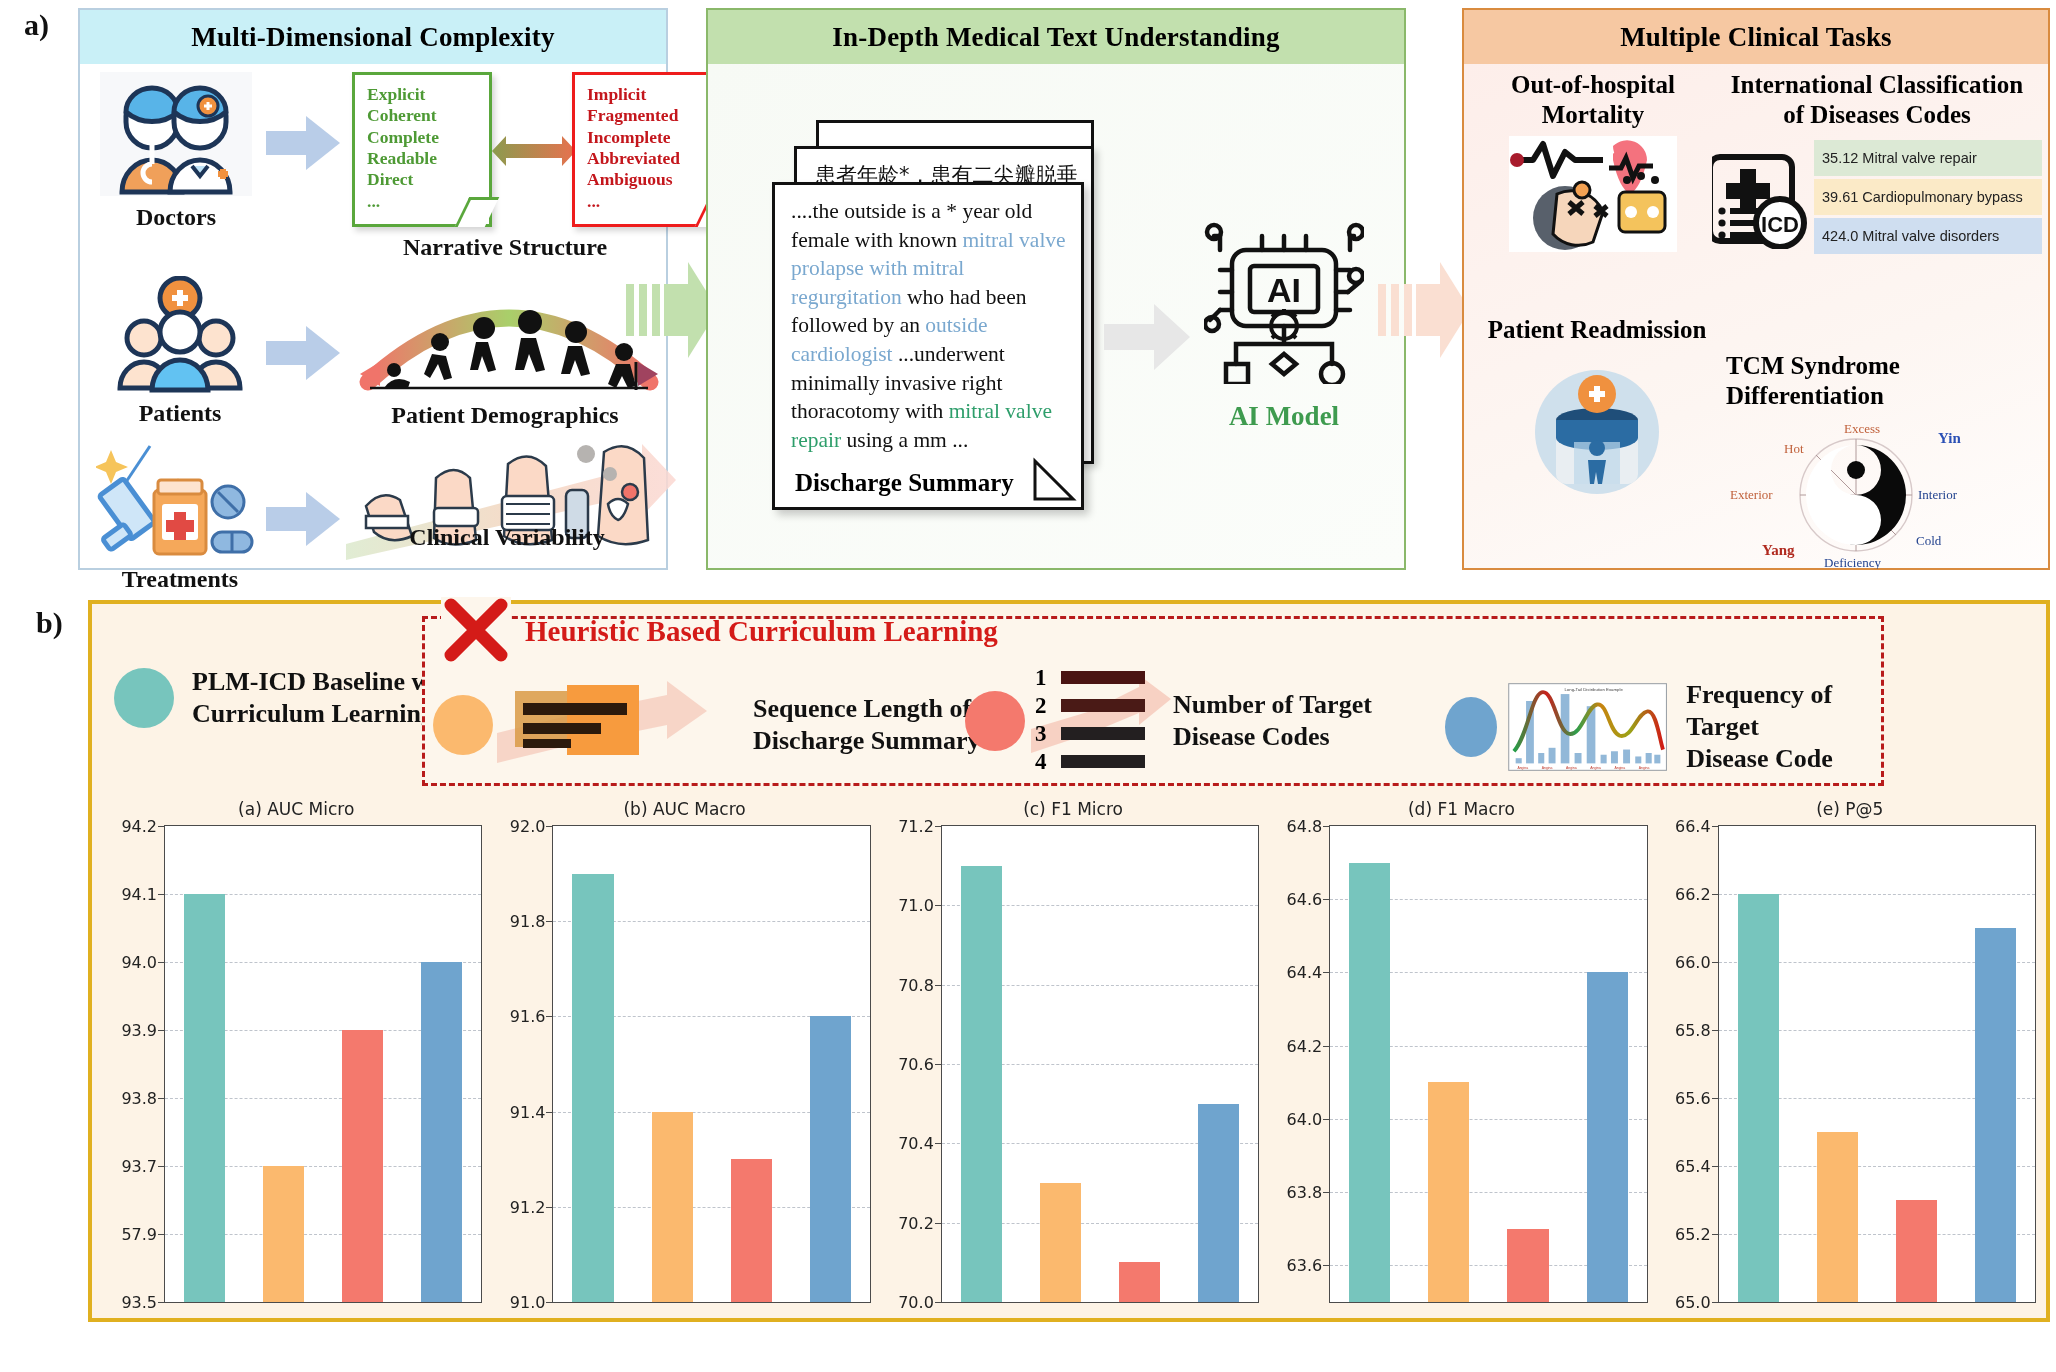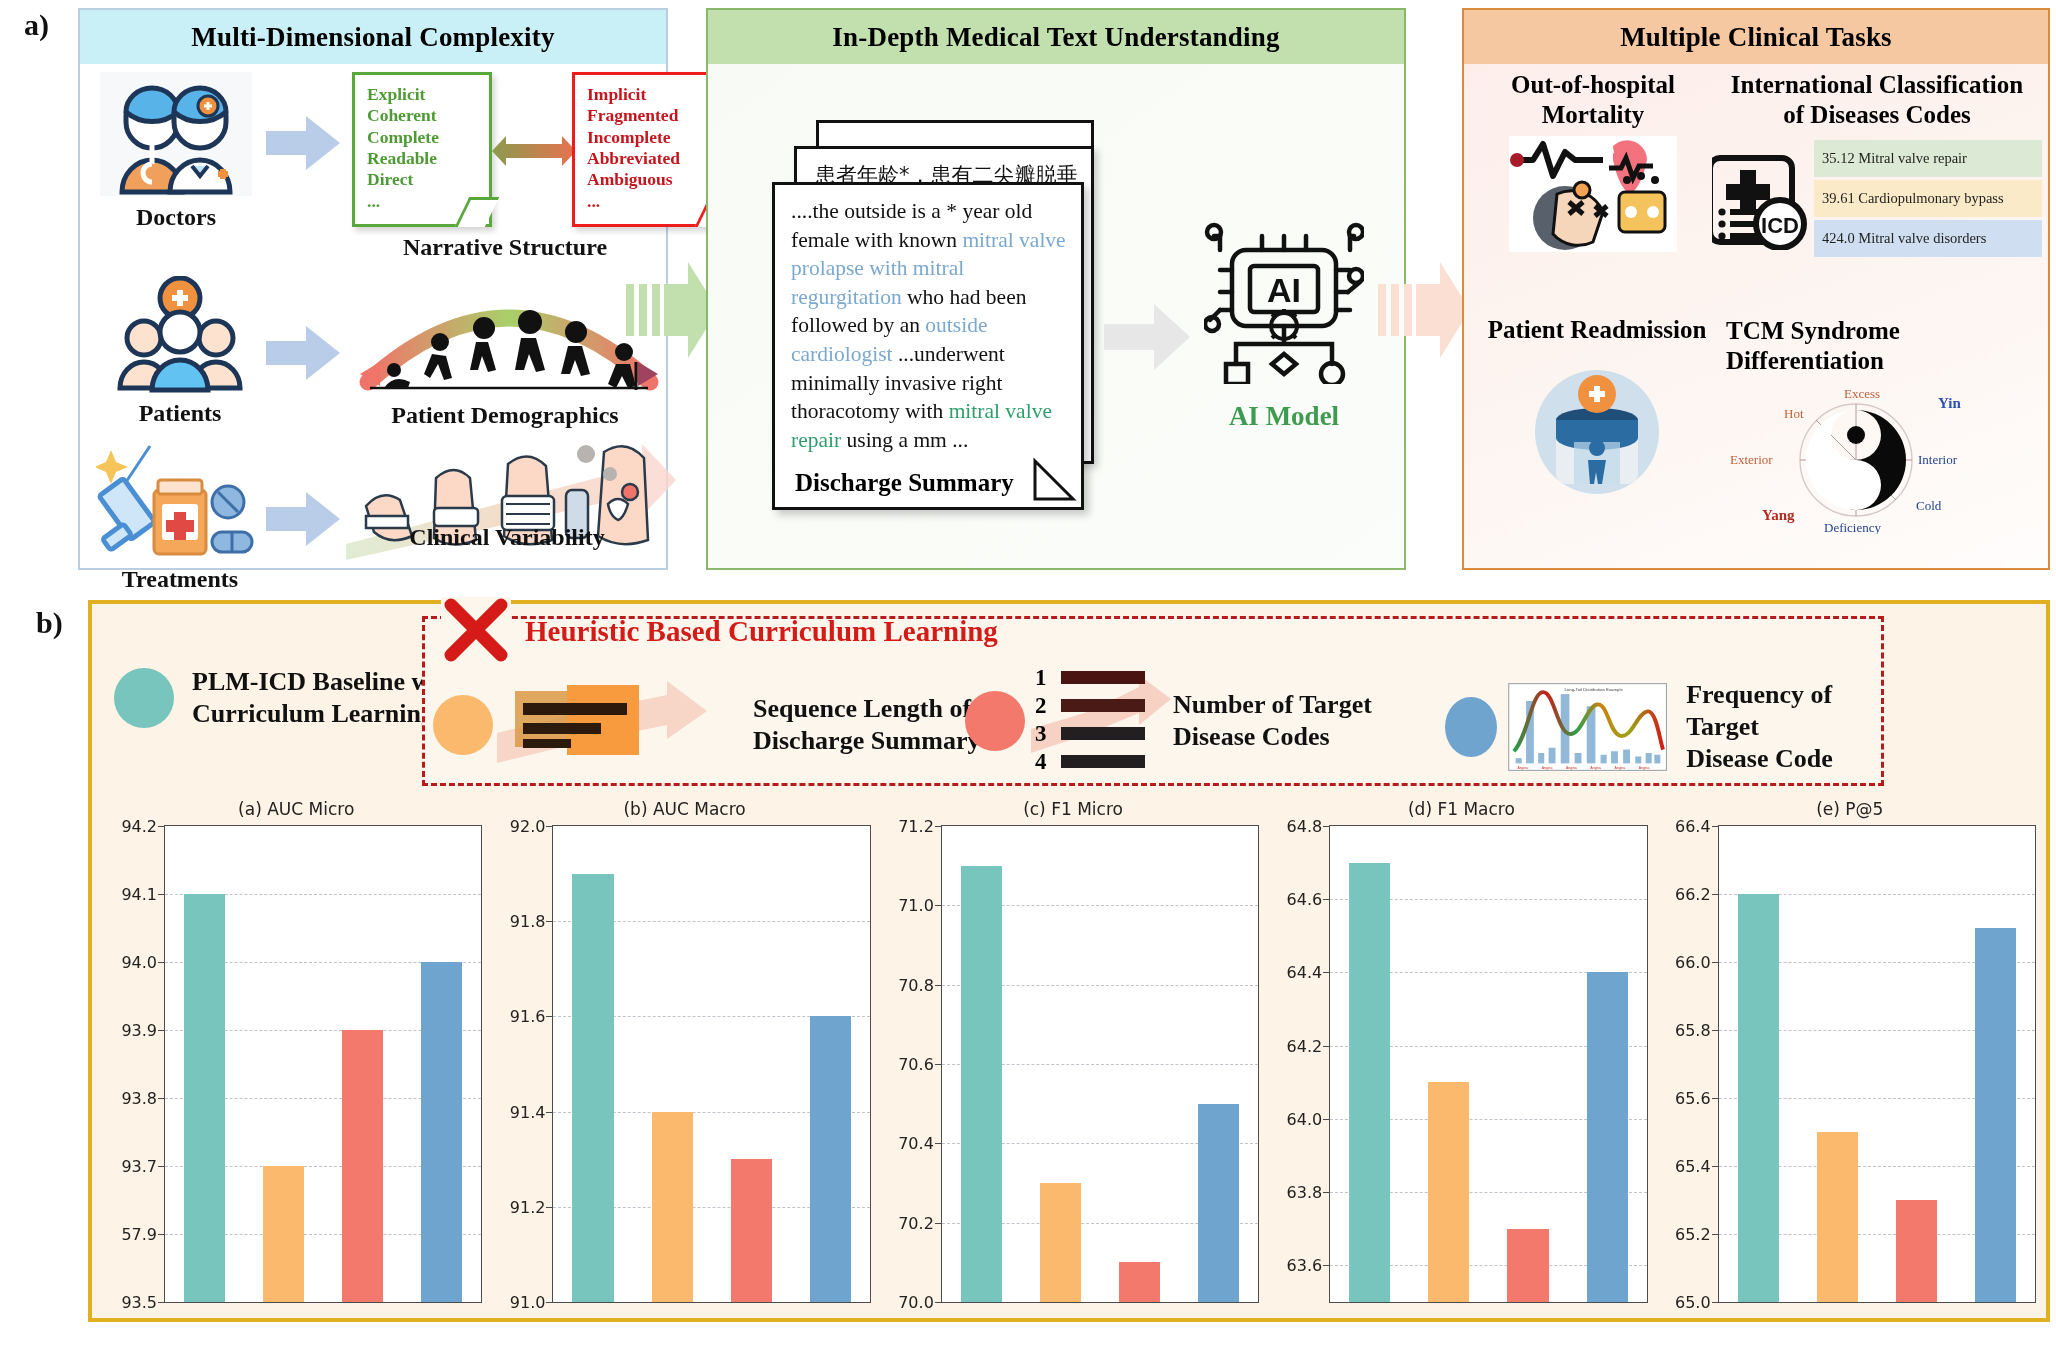--- a/index.html
+++ b/index.html
@@ -54,21 +54,21 @@
 
   .cn { font-family:"DejaVu Sans", sans-serif; font-size:21px; color:#111; }
   .entxt { font-family:"Liberation Serif", serif; font-size:21.5px; line-height:1.33; color:#111; }
   .tkblue { color:#7aa8cf; }
   .tkgreen { color:#2e9e6b; }
 
   
   .chev { position:absolute; }
 
   
-  .icdrow { font-size:14.5px; color:#222; padding:10px 8px; margin-bottom:3px; font-family:Liberation Serif, serif; }
+  .icdrow { font-size:14.5px; color:#222; padding:10px 8px; margin-bottom:3px; font-family:Liberation Sans, sans-serif; }
 
   
   #panel-b { position:absolute; left:88px; top:600px; width:1962px; height:722px;
              border:4px solid #e0b020; background:#fdf3e6; }
   #legend-dashed { position:absolute; left:330px; top:12px; width:1462px; height:170px;
              border:3px dashed #b81b1b; background:#fdf6ec; }
 
   .legdot { border-radius:50%; }
   .legtxt { font-weight:bold; font-size:26px; line-height:1.22; color:#111; }
 
@@ -397,21 +397,21 @@
           <g fill="#2b6ca3">
               <circle cx="75" cy="94" r="8"></circle>
               <path d="M66 106 h18 l-4 24 h-4 l-2 -12 l-2 12 h-4 z"></path>
             </g>
           <circle cx="75" cy="40" r="19" fill="#f0913f"></circle>
           <path d="M67 40 h16 M75 32 v16" stroke="#fff" stroke-width="6"></path>
         </svg>
       </div>
 
       <div style="position:absolute; left:262px; top:252px; width:316px;">
-        <div style="font-weight:bold; font-size:25px; line-height:1.2;">TCM Syndrome</div>
+        <div style="font-weight:bold; font-size:25px; line-height:1.2;margin-top:35px;">TCM Syndrome</div>
         <div style="font-weight:bold; font-size:25px; line-height:1.2;">Differentiation</div>
         <svg width="300" height="150" viewBox="0 0 300 150" style="margin-top:8px;">
           <g transform="translate(130,76)">
             <circle cx="0" cy="0" r="56" fill="none" stroke="#d7c9c9" stroke-width="1.4"></circle>
             <g stroke="#b09a9a" stroke-width="1">
                 <line x1="0" y1="0" x2="0" y2="-56"></line>
                 <line x1="0" y1="0" x2="-40" y2="-40"></line>
             <line x1="0" y1="0" x2="-56" y2="0"></line>
                 <line x1="0" y1="0" x2="0" y2="56"></line>
             <line x1="0" y1="0" x2="40" y2="40"></line>

